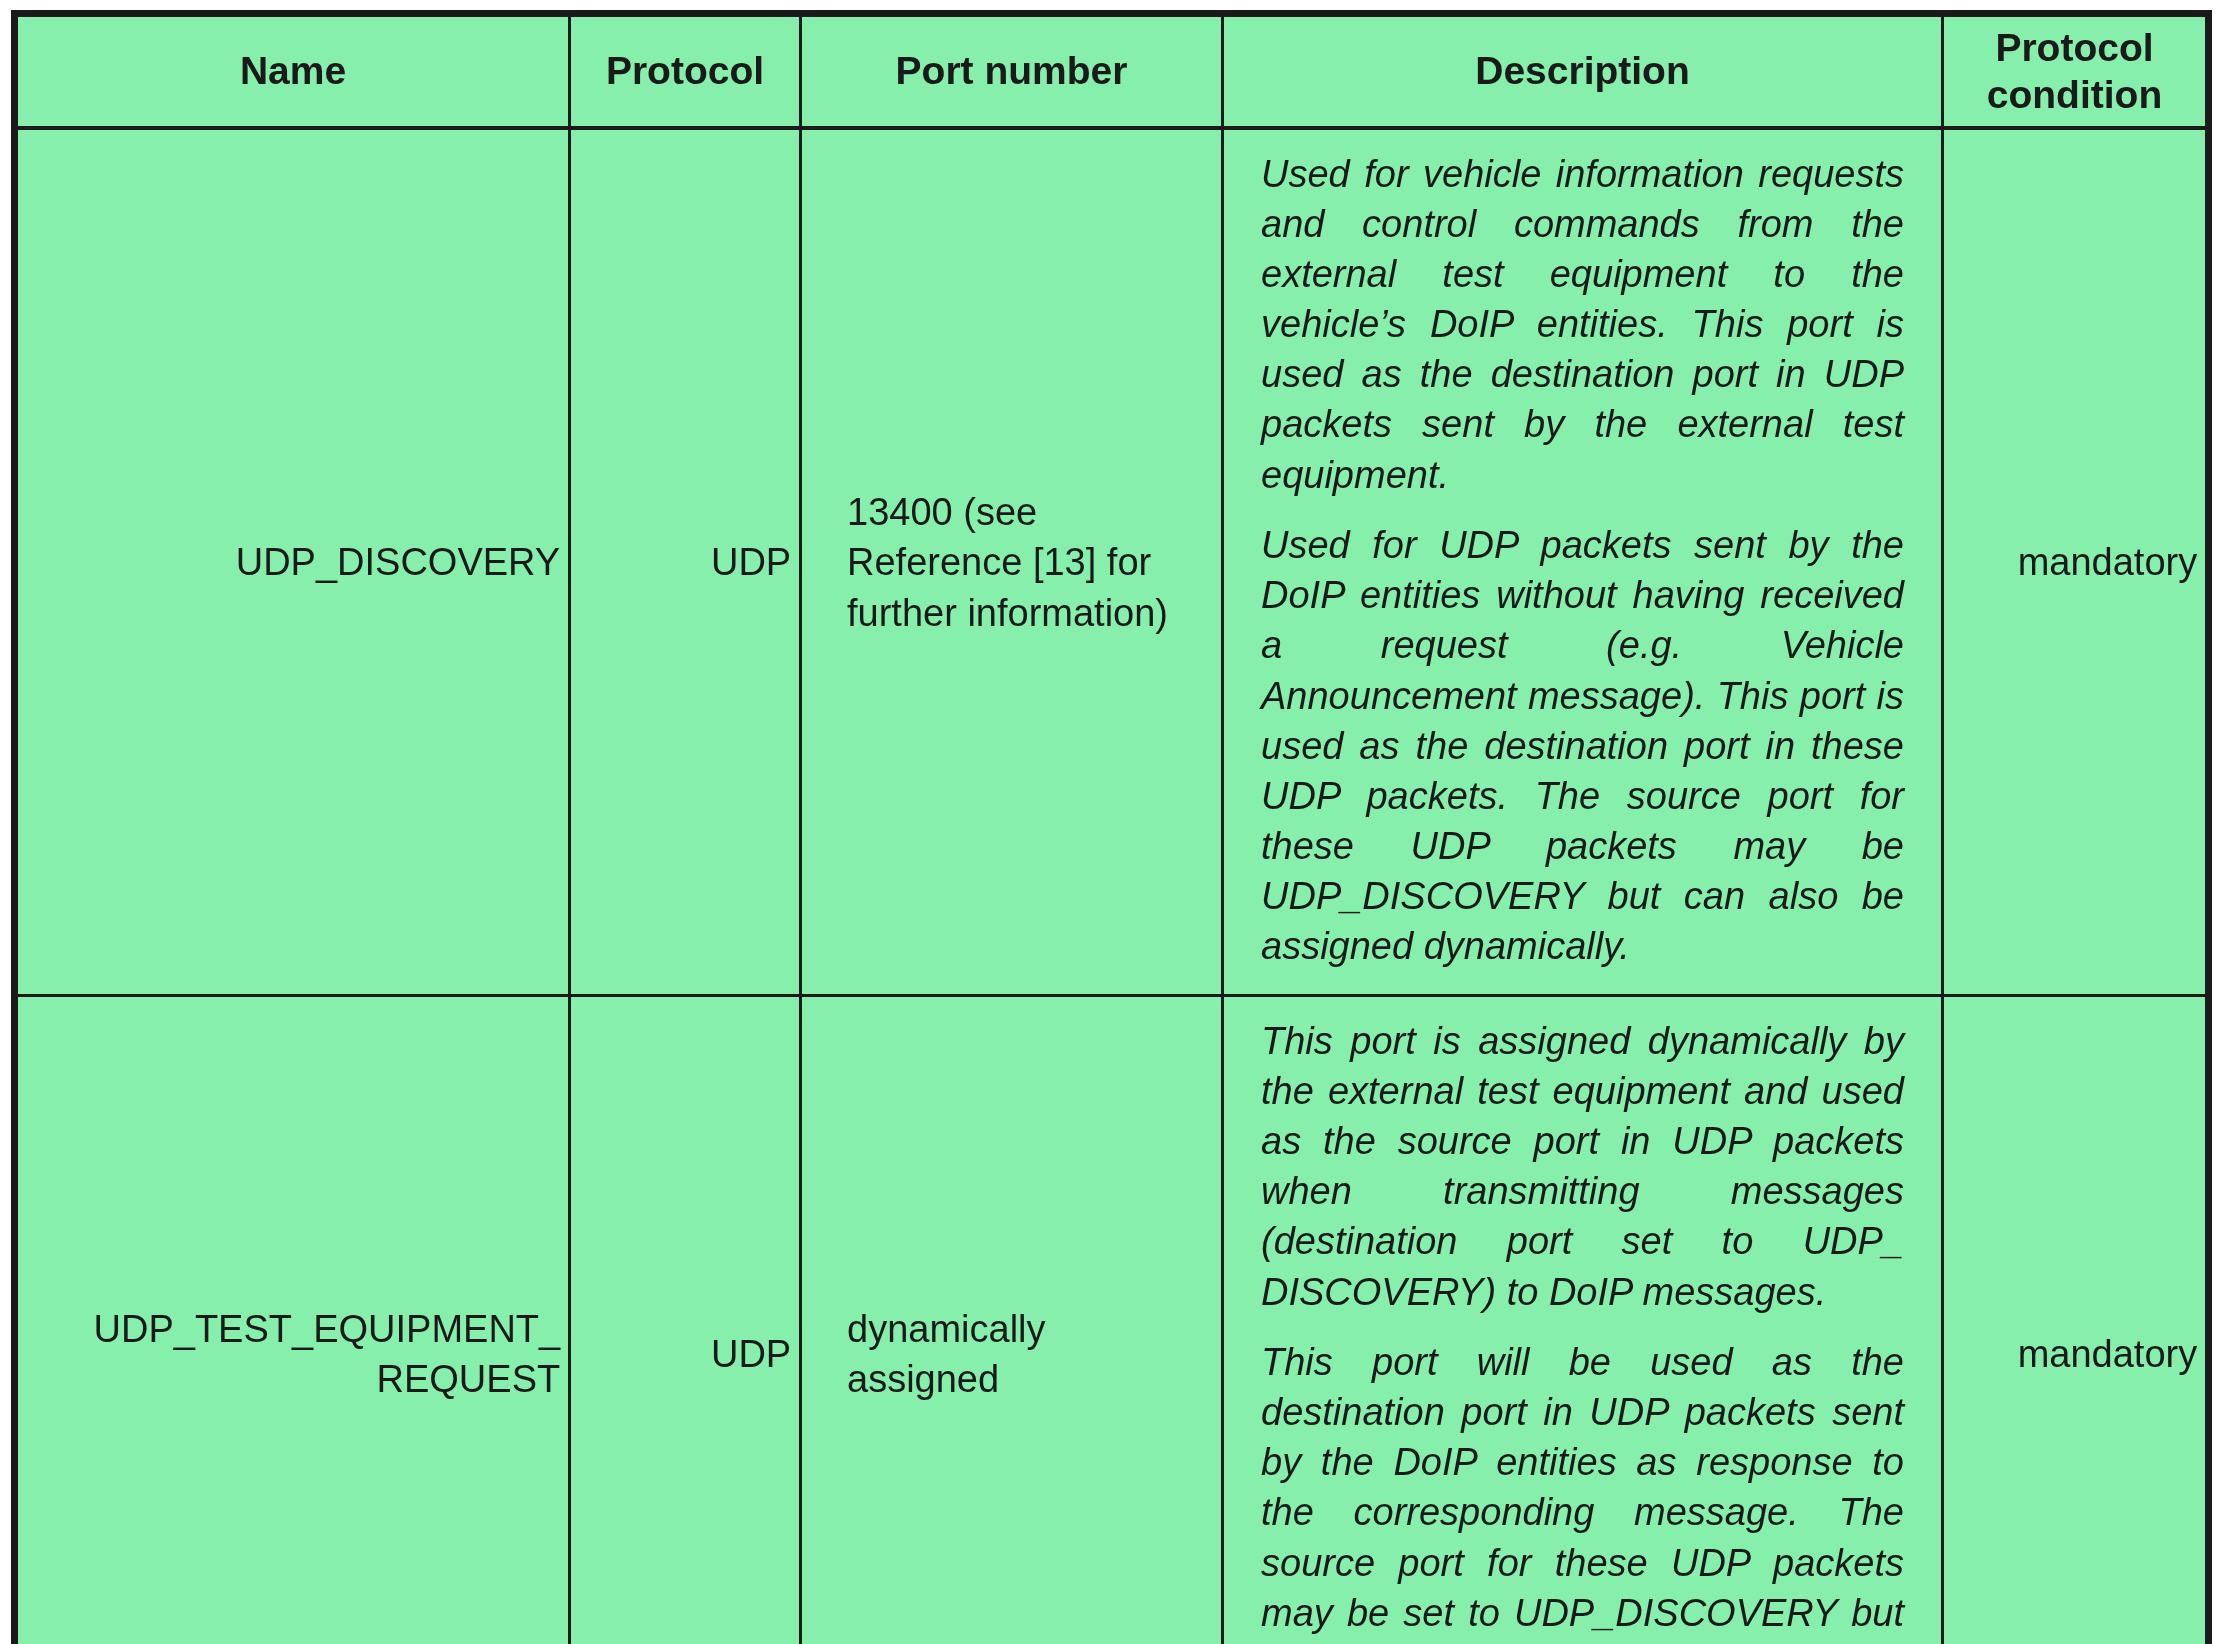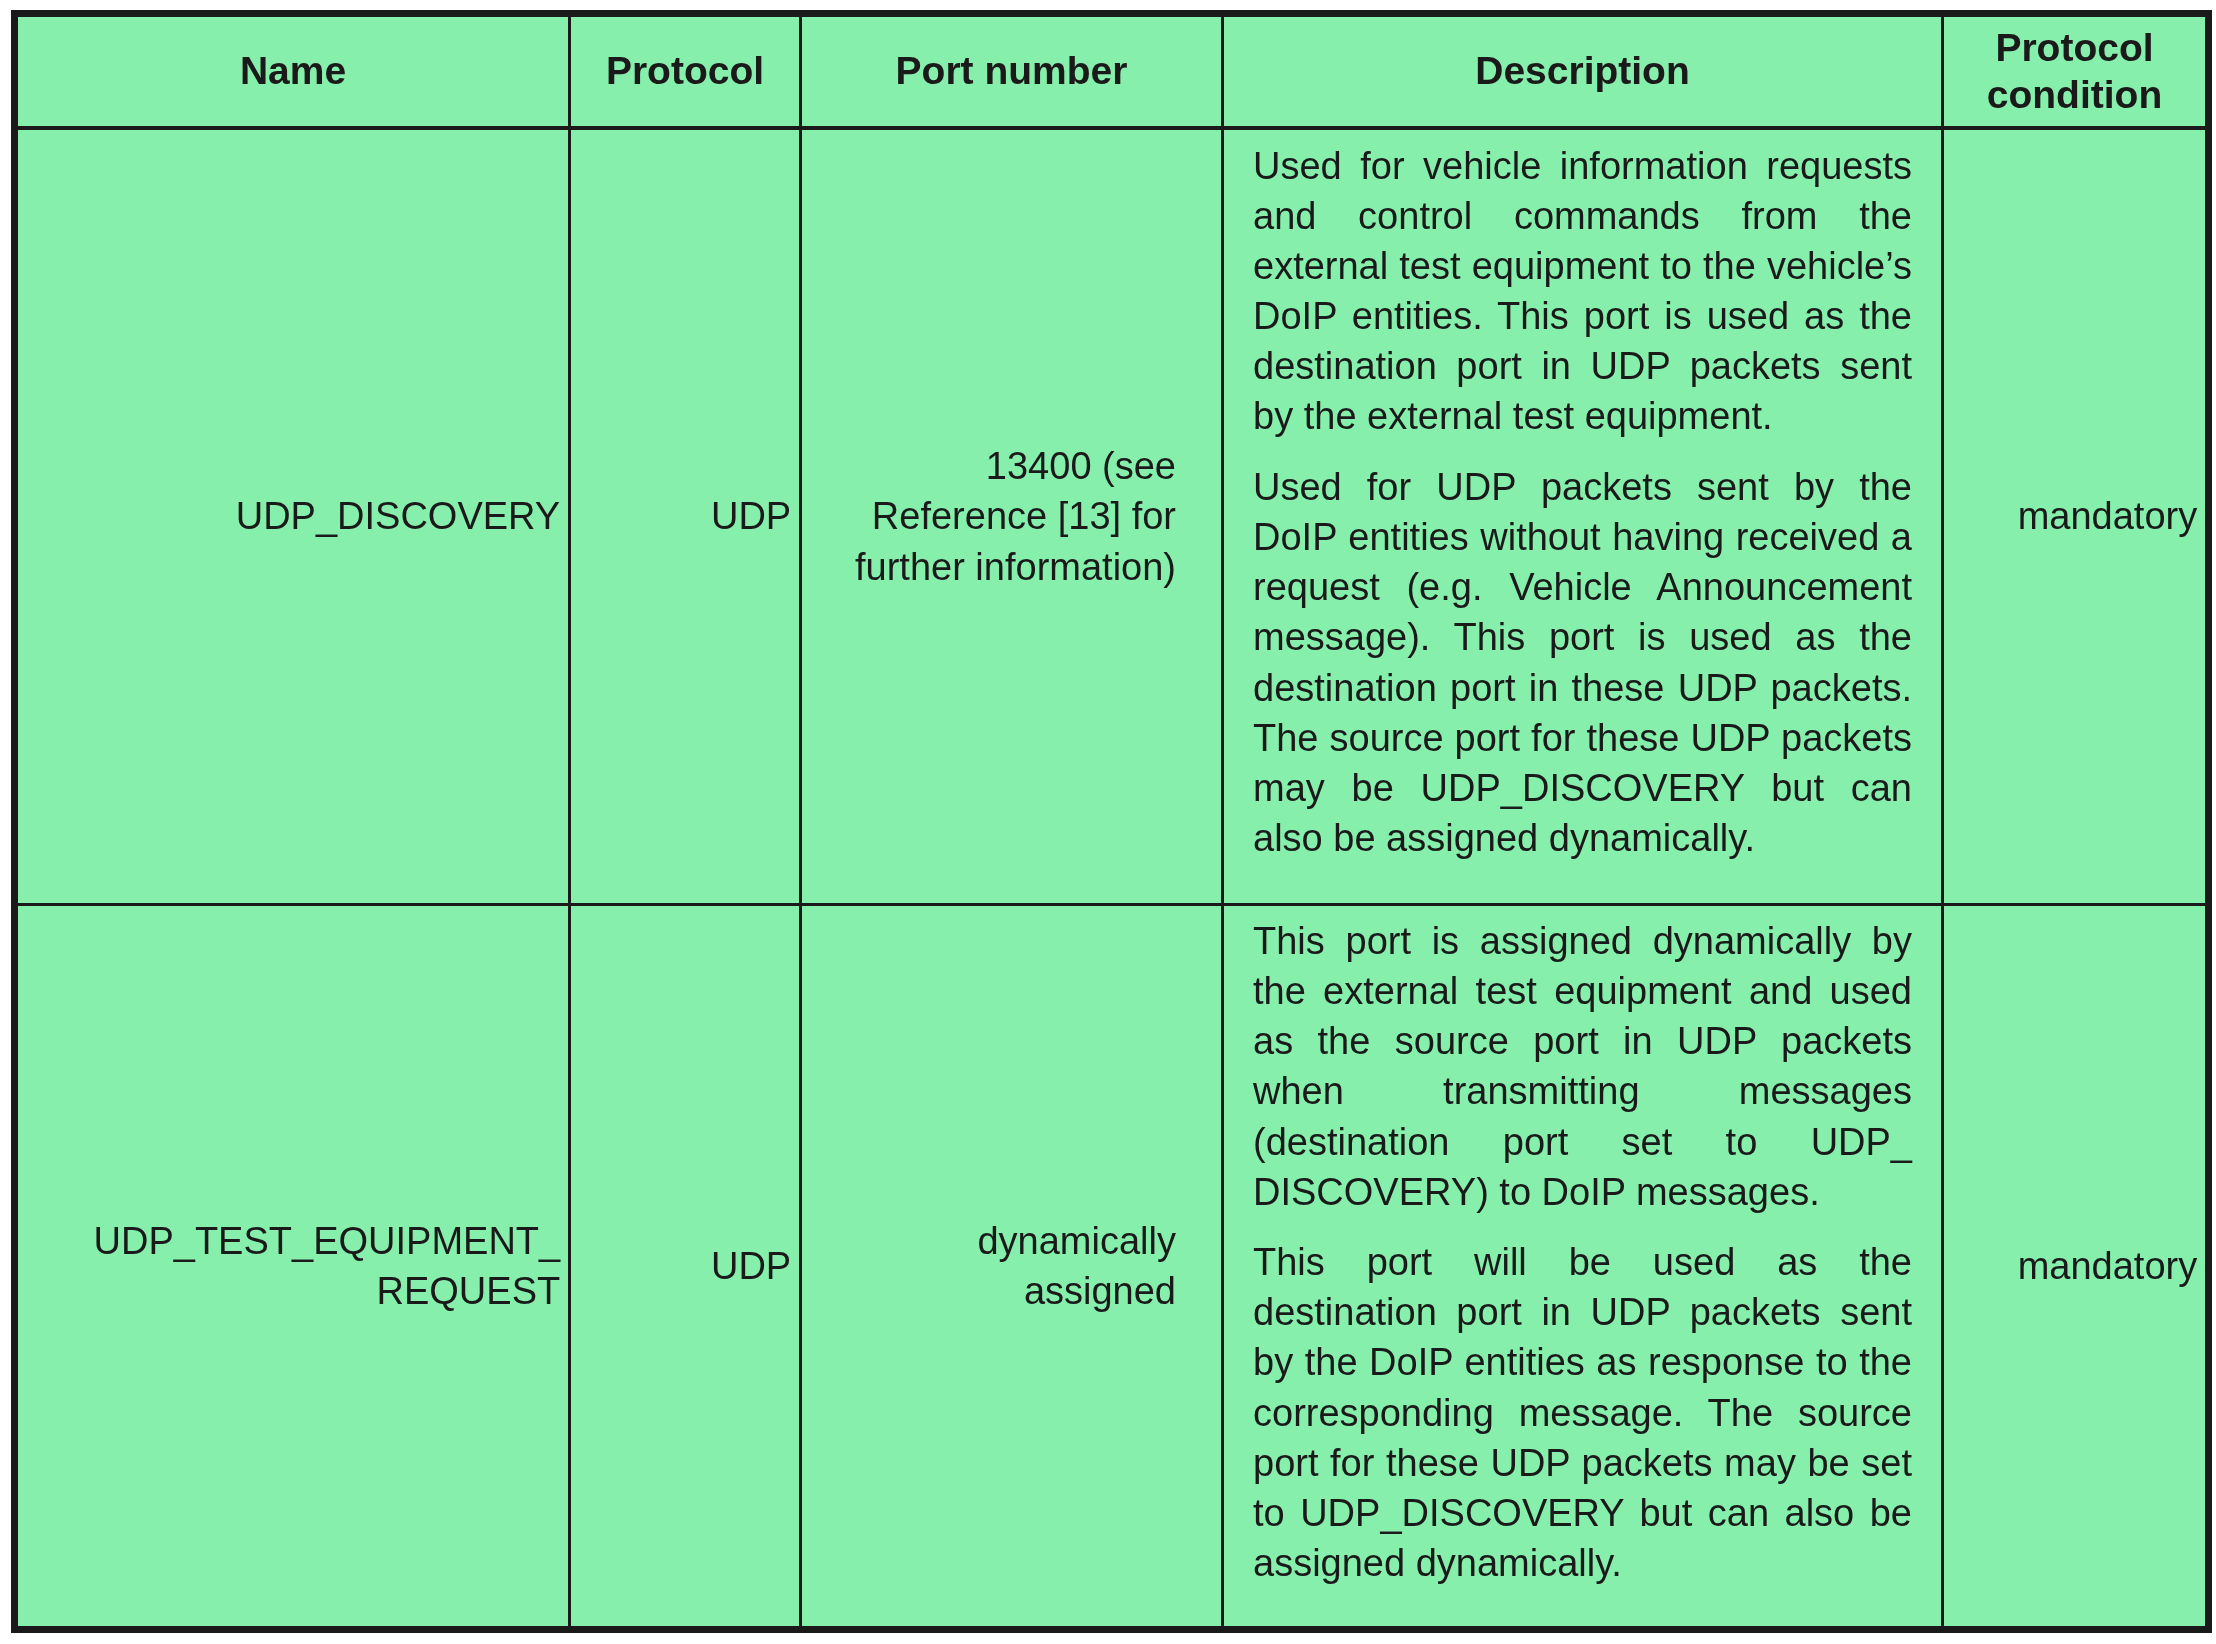--- a/index.html
+++ b/index.html
@@ -49,31 +49,32 @@
   tbody td {
     font-size: 38px;
     line-height: 1.32;
   }
   td.cell-center {
     text-align: right;
     vertical-align: middle;
     padding: 6.3px 7.8px;
   }
   td.cell-port {
-    text-align: right;
+    text-align: left;
     vertical-align: middle;
     padding: 6.3px 45px;
   }
   td.cell-desc {
     text-align: justify;
     vertical-align: top;
     padding: 6.3px 25px 11px 25px;
   }
   td.cell-desc p {
-    margin: 4px;
+    margin: 12px;
+    font-style: italic;
   }
   td.cell-desc p + p {
     margin-top: 20.3px;
   }
 </style>
 </head>
 <body>
 
 <div class="page">
   <table class="ports-table">

